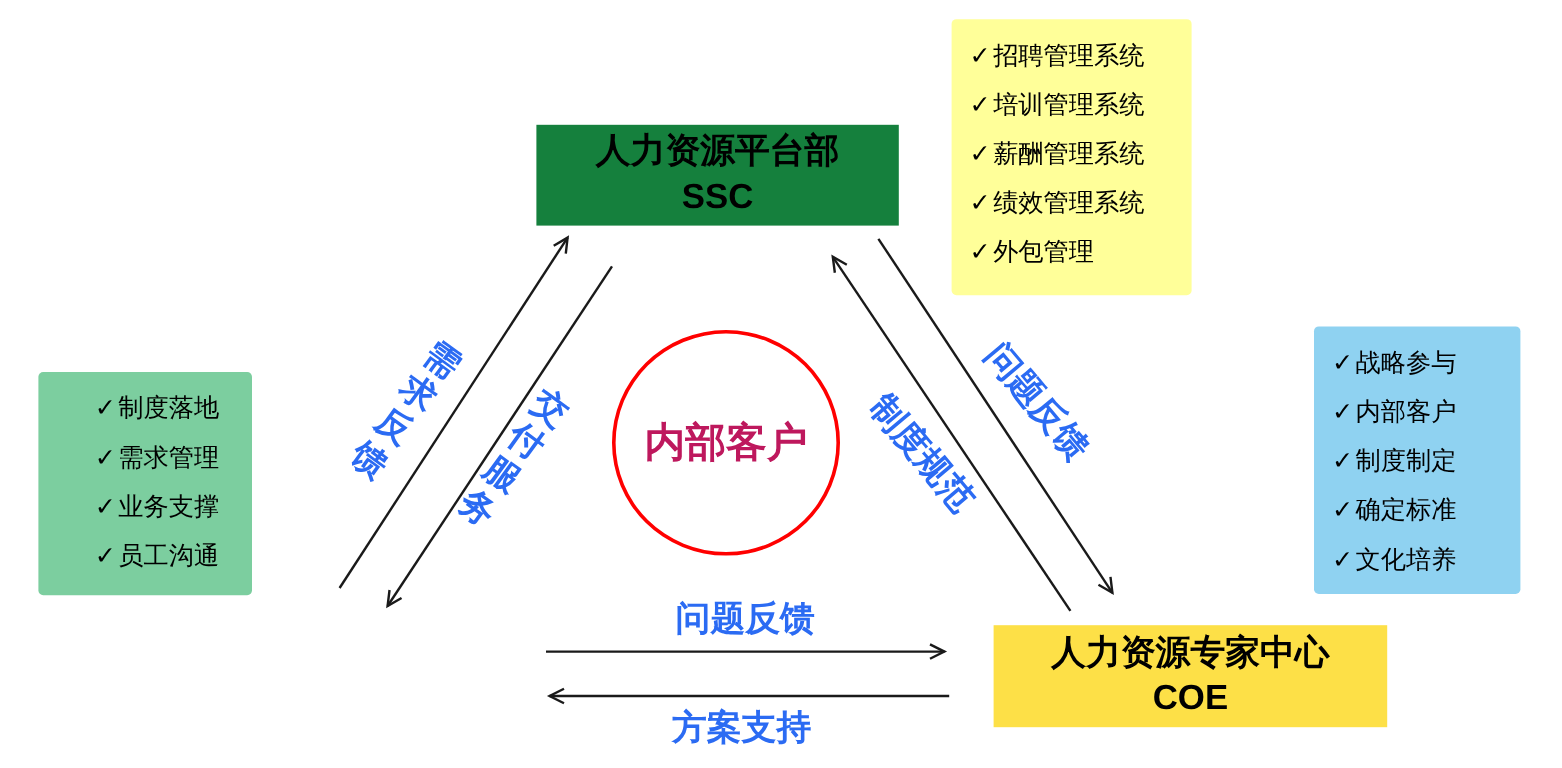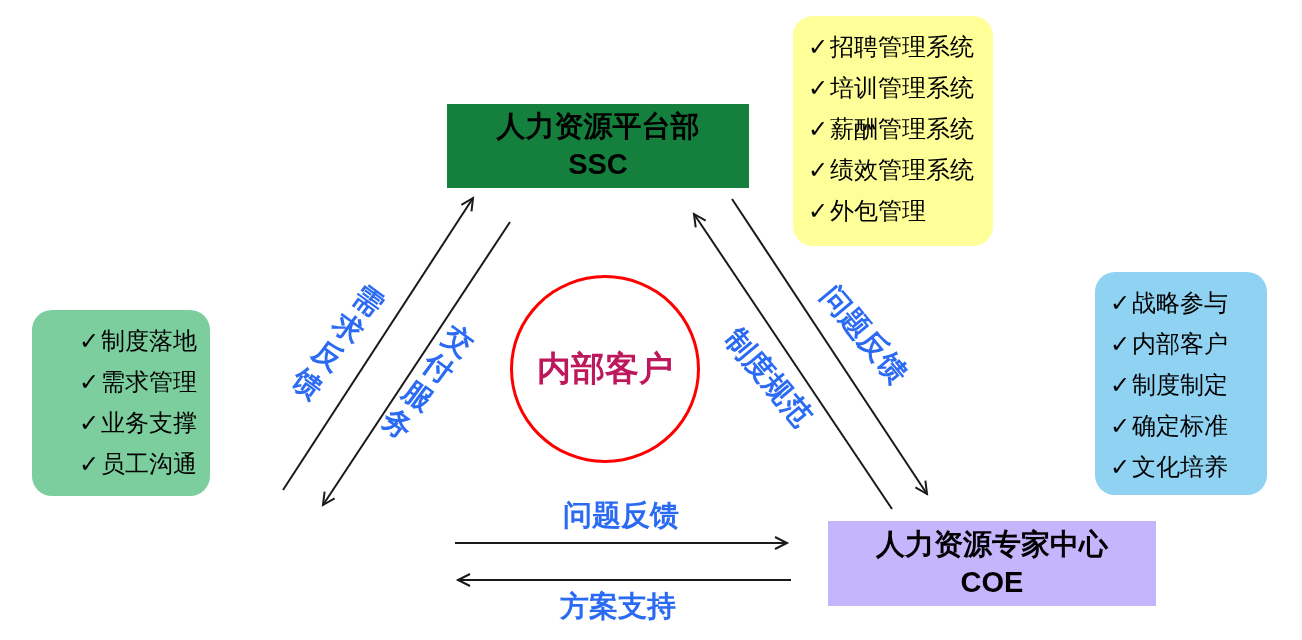--- a/index.html
+++ b/index.html
@@ -17,22 +17,22 @@
     position:absolute; display:flex; flex-direction:column;
     align-items:center; justify-content:center;
     font-weight:bold; font-size:29px; line-height:1.3; text-align:center;
   }
   #ssc-box  { left:447px; top:104px; width:302px; height:84px; background:#FFFF00; }
   #hrbp-box { left:145px; top:520px; width:291px; height:86px; background:#00B050; }
   #coe-box  { left:828px; top:521px; width:328px; height:85px; background:#00B0F0; }
 
   
   .func-list {
-    position:absolute; border-radius:20px; box-sizing:border-box;
-    padding:10px 10px 10px 15px; font-size:24px;
+    position:absolute; border-radius:4px; box-sizing:border-box;
+    padding:10px 10px 10px 15px; font-size:21px;
   }
   #ssc-list  { left:793px;  top:16px;  width:200px; height:230px; background:#FFFF99; }
   #hrbp-list { left:32px;   top:310px; width:178px; height:186px; background:#7CCE9F; }
   #coe-list  { left:1095px; top:272px; width:172px; height:223px; background:#8FD2F1; }
   .check-item { line-height:41px; white-space:nowrap; }
   .check { margin-right:2px; }
 
   
   #center-circle {
     position:absolute; left:510px; top:275px; width:190px; height:188px;
@@ -81,21 +81,21 @@
     <line x1="455" y1="543" x2="787" y2="543" marker-end="url(#ah)"></line>
     <line x1="791" y1="580" x2="458" y2="580" marker-end="url(#ah)"></line>
   </svg>
 
   <div id="ssc-box" class="node" style="background: #15803d;">
     <div>人力资源平台部</div>
     <div>SSC</div>
   </div>
 
 
-  <div id="coe-box" class="node" style="background: #c4b5fd;">
+  <div id="coe-box" class="node" style="background: #fde047;">
     <div>人力资源专家中心</div>
     <div>COE</div>
   </div>
 
   <div id="center-circle" style="border-color: rgb(255, 0, 0); color: #be185d;">
     <span>内部客户</span>
   </div>
 
   <div id="ssc-list" class="func-list" style="background: rgb(255, 255, 153);">
       <div class="check-item"><span class="check">✓</span><span>招聘管理系统</span></div>

